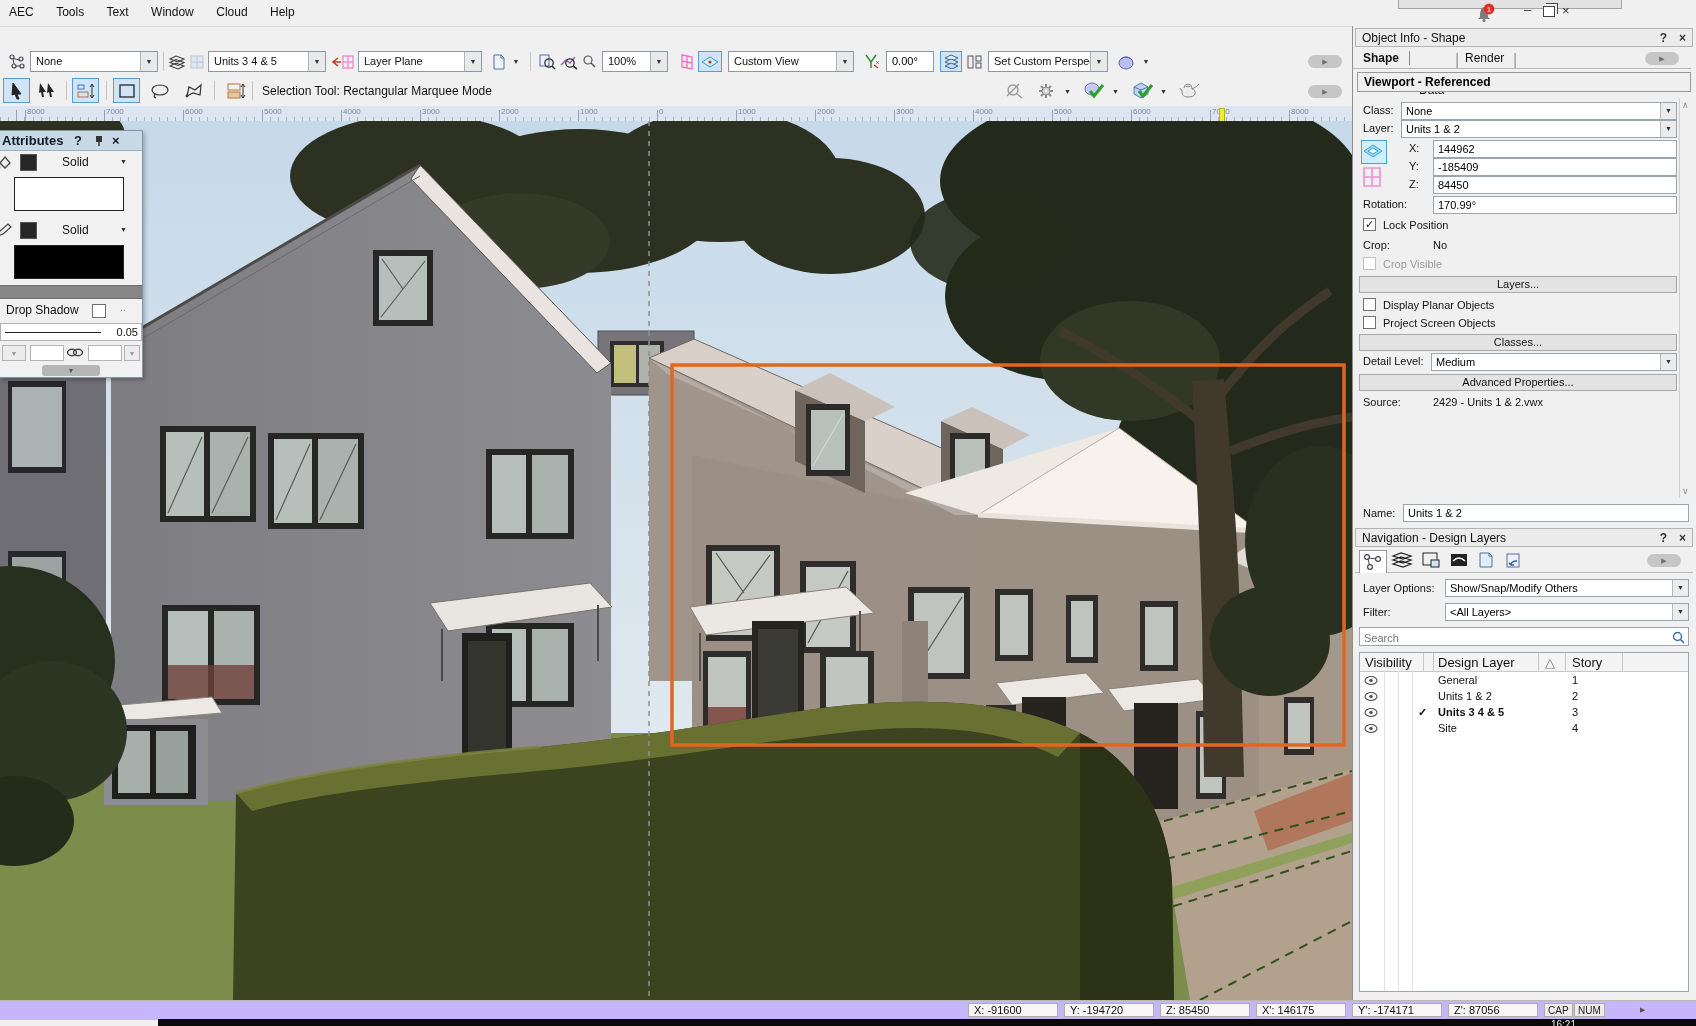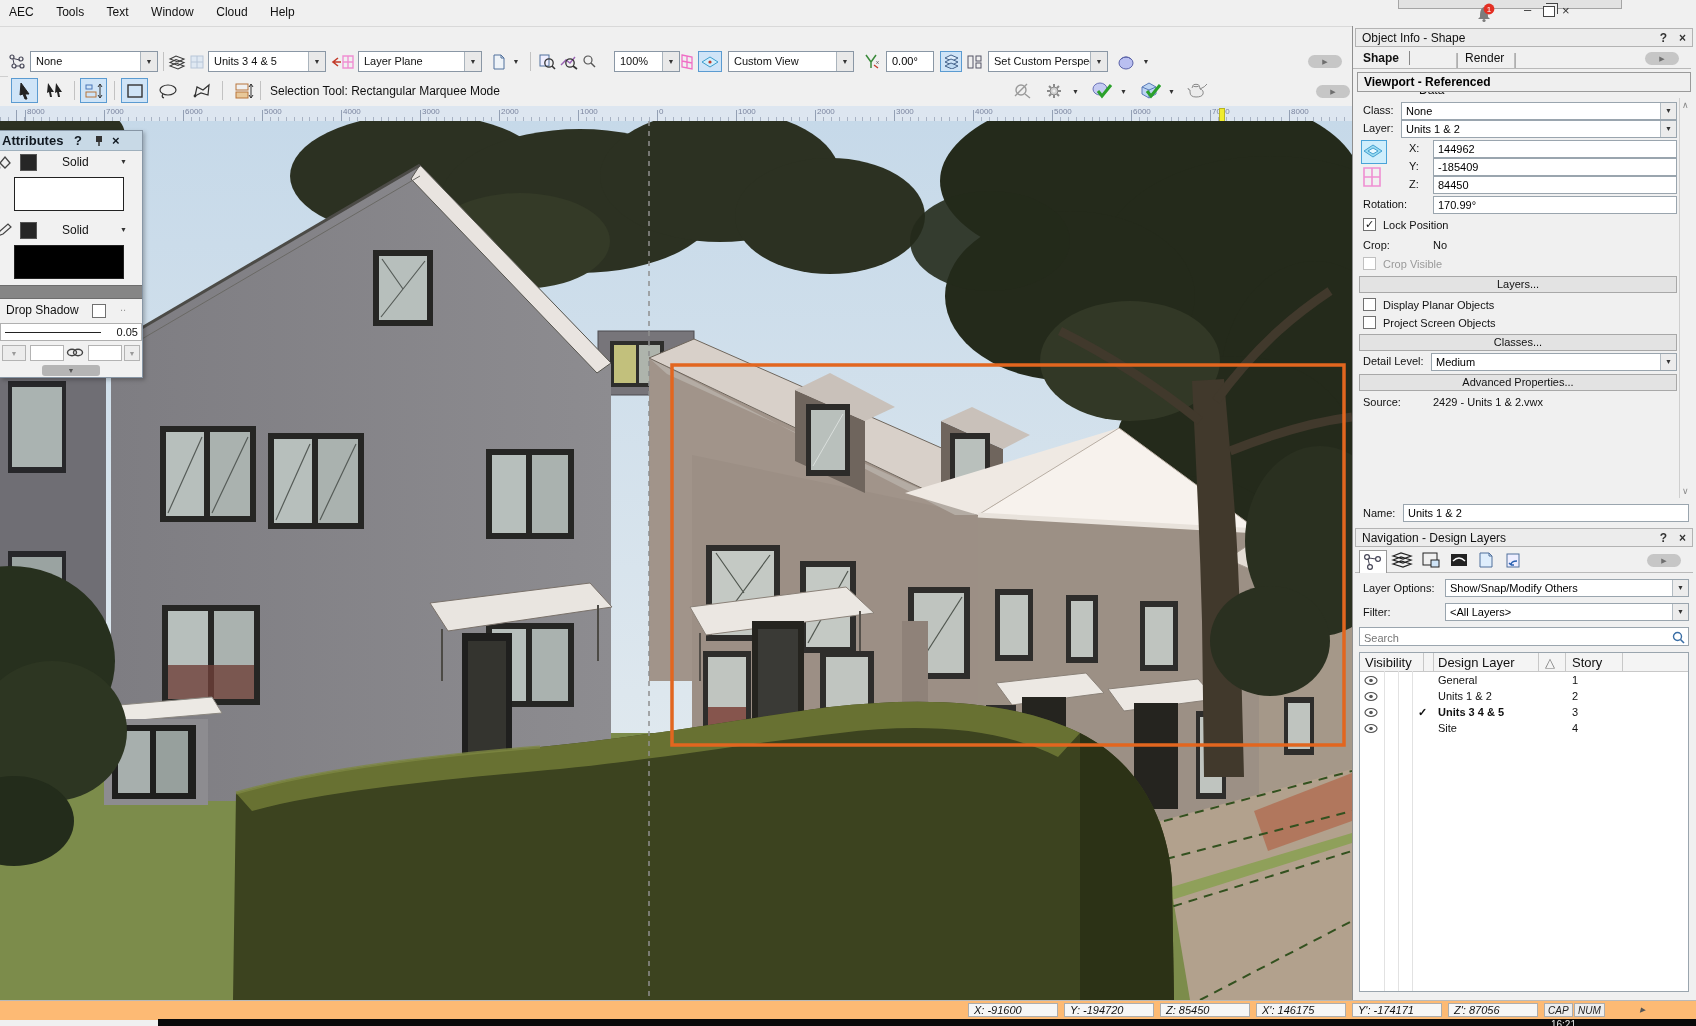--- a/index.html
+++ b/index.html
@@ -11,21 +11,21 @@
   #menubar{left:0;top:0;width:1696px;height:26px;background:#f0f0f0;border-bottom:1px solid #d9d9d9;}
   .menu-item{display:inline-block;padding:5px 9px 0 9px;font-size:12px;color:#111;cursor:default;}
   #tabbar{left:0;top:26px;width:1352px;height:22px;background:#dcdcdc;border-bottom:1px solid #a8a8a8;}
   .doc-tab{position:absolute;top:0;height:21px;border:1px solid #9a9a9a;border-bottom:none;
            border-radius:4px 4px 0 0;font-size:12px;padding:3px 8px 0 10px;box-sizing:border-box;}
   .doc-tab.active{background:#fff;font-weight:bold;}
   .doc-tab.inactive{background:#ececec;color:#222;}
   .tab-close{font-size:11px;font-weight:bold;margin-left:8px;color:#333;}
   
   #toolbar1{left:0;top:48px;width:1352px;height:28px;background:#f0f0f0;border-bottom:1px solid #cfcfcf;}
-  #toolbar2{left:8px;top:76px;width:1352px;height:30px;background:#f0f0f0;border-bottom:1px solid #b5b5b5;text-decoration:underline;}
+  #toolbar2{left:0;top:76px;width:1352px;height:30px;background:#f0f0f0;border-bottom:1px solid #b5b5b5;text-decoration:underline;}
   .combo{position:absolute;top:3px;height:21px;background:#fff;border:1px solid #8a97a5;box-sizing:border-box;
          font-size:11px;line-height:19px;padding-left:5px;color:#111;white-space:nowrap;overflow:hidden;}
   .combo .arr{position:absolute;right:0;top:0;bottom:0;width:16px;background:#e9e9e9;border-left:1px solid #aab4bd;
          display:flex;align-items:center;justify-content:center;font-size:7px;color:#333;}
   .tfield{position:absolute;top:3px;height:21px;background:#fff;border:1px solid #8a97a5;box-sizing:border-box;
          font-size:11px;line-height:19px;padding-left:5px;}
   .tbtn{position:absolute;top:3px;height:21px;width:22px;border:1px solid transparent;box-sizing:border-box;
         display:flex;align-items:center;justify-content:center;}
   .mbtn{position:absolute;top:2px;height:25px;width:27px;border:1px solid transparent;box-sizing:border-box;
         display:flex;align-items:center;justify-content:center;}
@@ -69,21 +69,21 @@
   .chk{position:absolute;width:13px;height:13px;background:#fff;border:1px solid #707070;box-sizing:border-box;
        font-size:11px;line-height:11px;text-align:center;color:#111;}
   .chk.dis{border-color:#c0c0c0;}
   .tabtxt{font-size:12px;color:#111;}
   .oi-tab-sep{color:#999;}
   
   .navhead{position:absolute;font-size:13px;color:#111;}
   .navrow{font-size:11px;color:#111;position:absolute;}
   .bold{font-weight:bold;}
   
-  #statusbar{left:0;top:1000px;width:1696px;height:19px;background:#fdba74;border-top:1px solid #b9b9b9;font-style:italic;}
+  #statusbar{left:0;top:1000px;width:1696px;height:19px;background:#c4b5fd;border-top:1px solid #b9b9b9;}
   .coord{position:absolute;top:2px;height:14px;border:1px solid #adadad;background:#f6f6f6;font-size:11px;
          padding:0 0 0 5px;line-height:13px;color:#111;box-sizing:border-box;}
   .kstat{position:absolute;top:2px;height:14px;border:1px solid #adadad;background:#ededed;font-size:10px;
          padding:1px 3px 0 3px;color:#222;box-sizing:border-box;}
   .kstat.dim{color:#b0b0b0;}
   #taskbar{left:158px;top:1019px;width:1538px;height:7px;background:#0a0a0a;overflow:hidden;}
   #taskbar-time{position:absolute;right:120px;top:0px;color:#e8e8e8;font-size:10px;}
   svg{display:block;}
 </style>
 </head>
@@ -177,21 +177,21 @@
           <circle cx="10" cy="10" r="4.2" fill="none" stroke="#333" stroke-width="1.3"></circle>
           <path d="M13 13 L17 16" stroke="#333" stroke-width="1.6"></path>
         </svg>
     </div>
     <div class="tbtn" style="left:580px;width:18px;">
       <svg width="14" height="15" viewBox="0 0 14 15">
           <circle cx="6" cy="6" r="4" fill="none" stroke="#555" stroke-width="1.2"></circle>
           <path d="M9 9 L13 13" stroke="#555" stroke-width="1.5"></path>
         </svg>
     </div>
-    <div class="combo" style="left:602px;width:66px;margin-left:12px;">
+    <div class="combo" style="left:602px;width:66px;">
       <span>100%</span><span class="arr">▼</span>
     </div>
     <div class="tbtn" style="left:676px;">
       <svg width="16" height="18" viewBox="0 0 16 18">
           <path d="M3 2 L13 4 L13 16 L3 14 Z M3 8 L13 10 M8 3 L8 15" stroke="#ef6fc6" stroke-width="1.3" fill="none"></path>
         </svg>
     </div>
     <div class="mbtn sel" style="left:698px;top:3px;height:21px;width:24px;">
       <svg width="18" height="14" viewBox="0 0 18 14">
           <path d="M1 7 L9 2 L17 7 L9 12 Z" fill="#cfeefc" stroke="#3d9ccc"></path>

